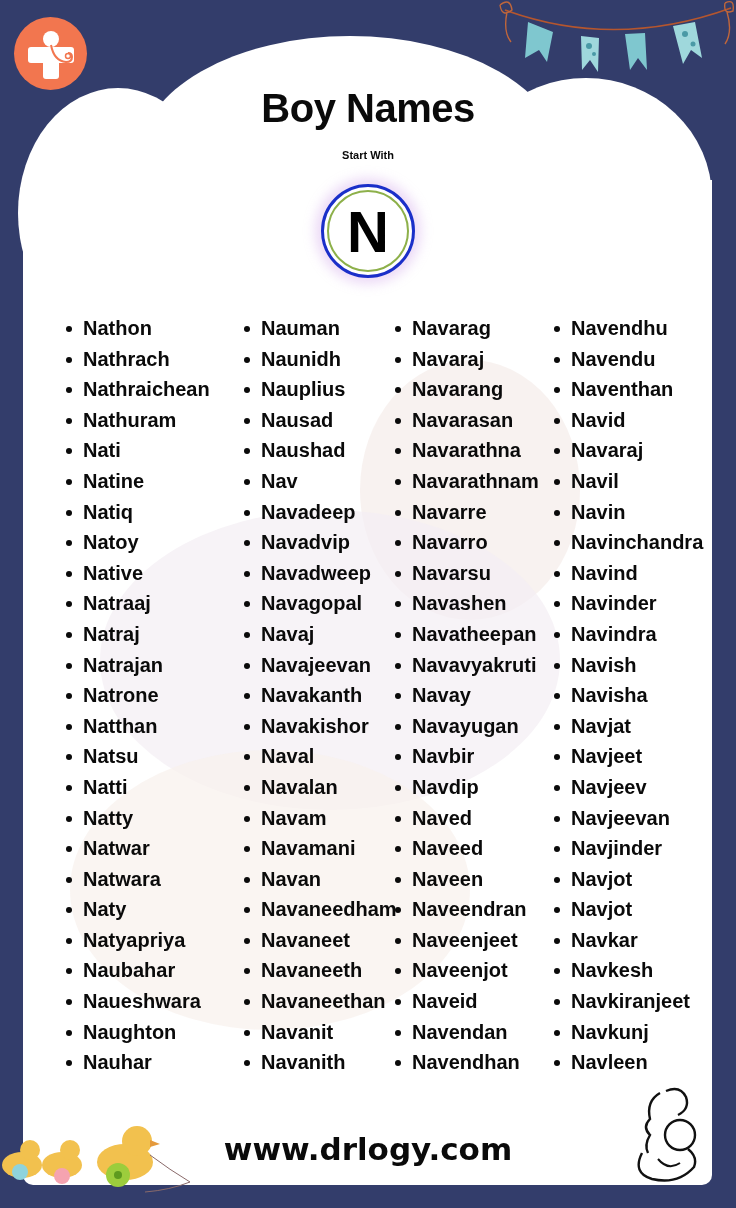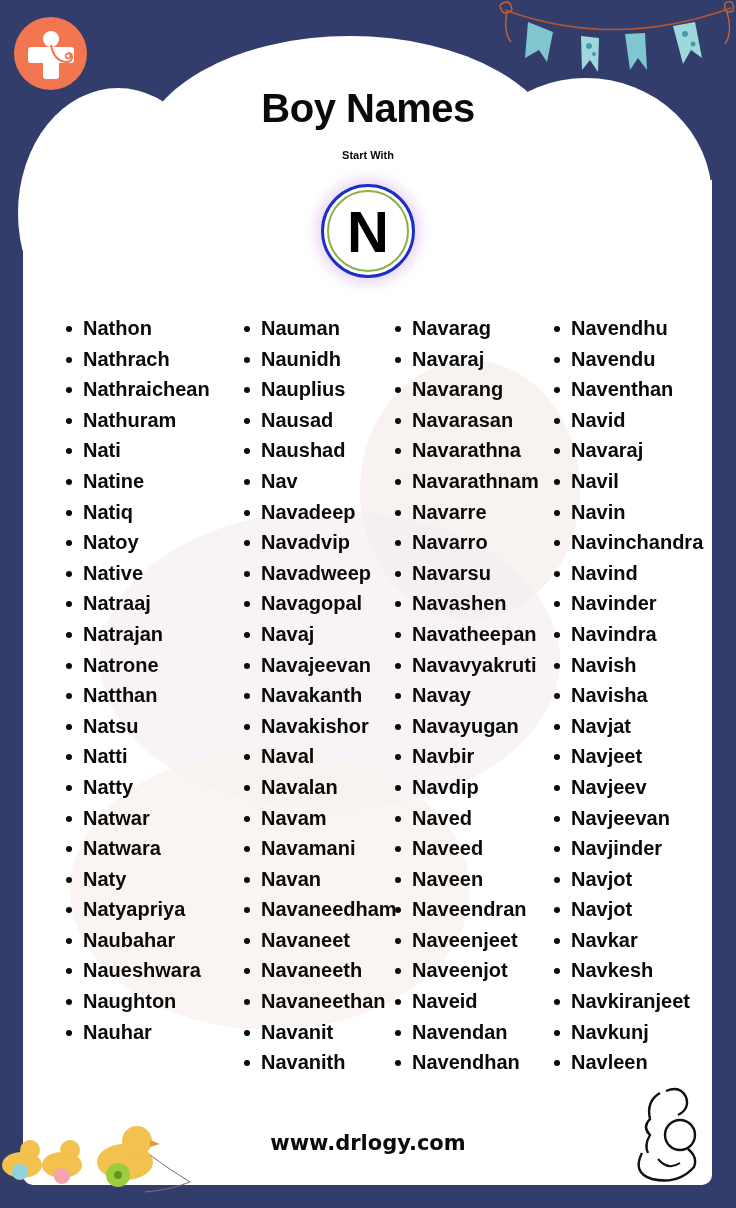--- a/index.html
+++ b/index.html
@@ -93,21 +93,21 @@
     }
     .col-0 { left: 67px; }
     .col-1 { left: 221px; margin-left: 24px; }
     .col-2 { left: 396px; }
     .col-3 { left: 555px; }
     .footer-url {
       position: absolute;
       left: 0; width: 736px; top: 1131px;
       text-align: center;
       font-weight: bold;
-      font-size: 21px;
+      font-size: 31px;
       color: #0a0a0a;
       font-family: "DejaVu Sans", sans-serif;
     }
     .ducks { position: absolute; left: 0; top: 1120px; width: 200px; height: 80px; }
     .mom-baby { position: absolute; left: 628px; top: 1083px; width: 76px; height: 103px; }
   </style>
 </head>
 <body>
 
 <div class="panel"></div>
@@ -156,20 +156,21 @@
       <li><span class="bullet"></span><span>Nathon</span></li>
       <li><span class="bullet"></span><span>Nathrach</span></li>
       <li><span class="bullet"></span><span>Nathraichean</span></li>
       <li><span class="bullet"></span><span>Nathuram</span></li>
       <li><span class="bullet"></span><span>Nati</span></li>
       <li><span class="bullet"></span><span>Natine</span></li>
       <li><span class="bullet"></span><span>Natiq</span></li>
       <li><span class="bullet"></span><span>Natoy</span></li>
       <li><span class="bullet"></span><span>Native</span></li>
       <li><span class="bullet"></span><span>Natraaj</span></li>
+      <li><span class="bullet"></span><span>Natraj</span></li>
       <li><span class="bullet"></span><span>Natrajan</span></li>
       <li><span class="bullet"></span><span>Natrone</span></li>
       <li><span class="bullet"></span><span>Natthan</span></li>
       <li><span class="bullet"></span><span>Natsu</span></li>
       <li><span class="bullet"></span><span>Natti</span></li>
       <li><span class="bullet"></span><span>Natty</span></li>
       <li><span class="bullet"></span><span>Natwar</span></li>
       <li><span class="bullet"></span><span>Natwara</span></li>
       <li><span class="bullet"></span><span>Naty</span></li>
       <li><span class="bullet"></span><span>Natyapriya</span></li>

